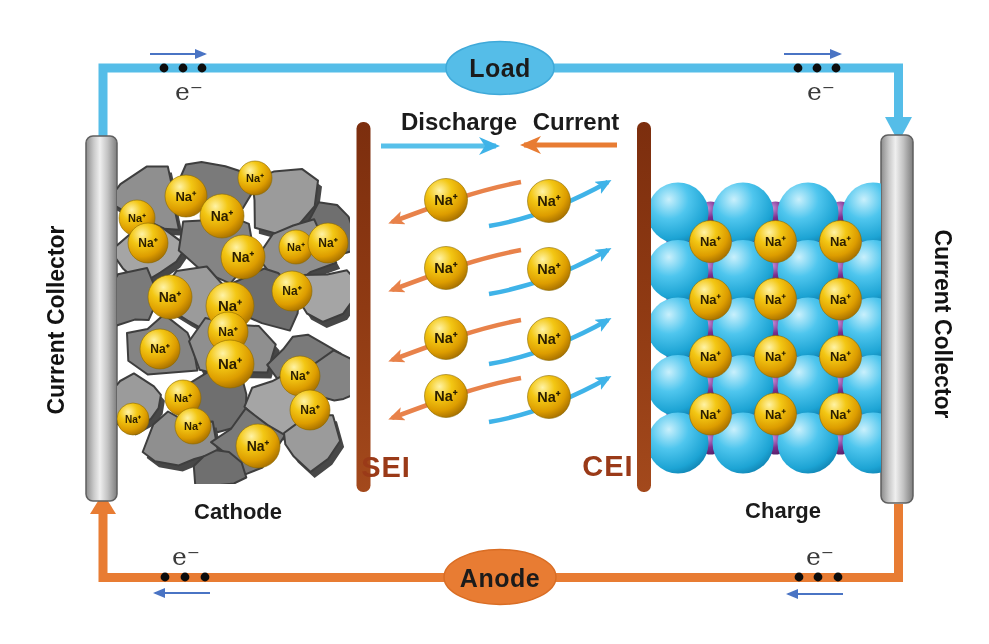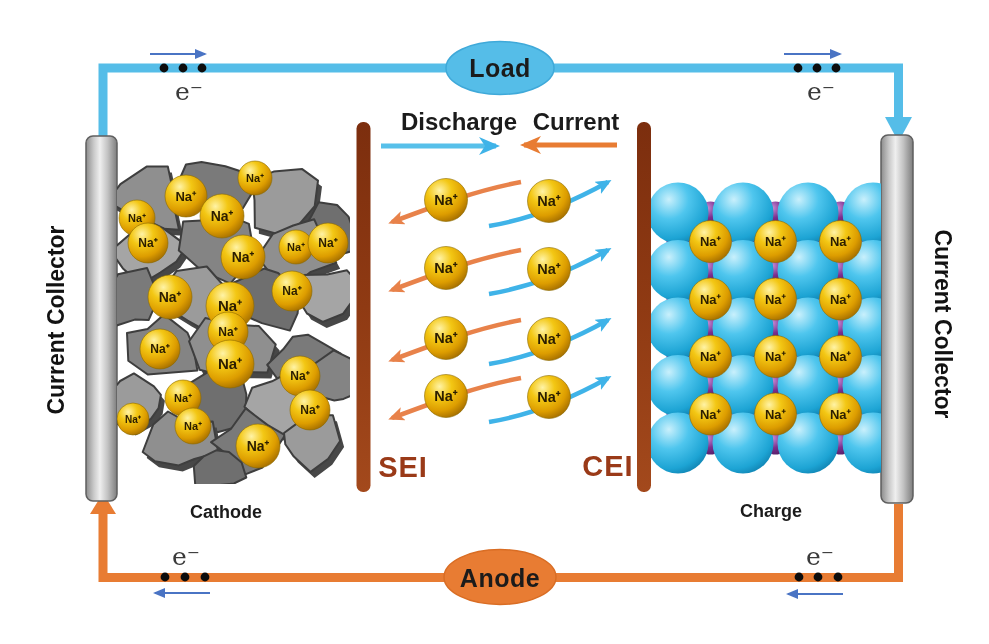--- a/index.html
+++ b/index.html
@@ -7,21 +7,21 @@
     position:relative;width:989px;height:644px;background:#ffffff;overflow:hidden;
     font-family:"Liberation Sans", sans-serif;
   }
   #gfx{position:absolute;left:0;top:0;}
   .lbl{
     position:absolute;transform:translate(-50%,-50%);
     color:#1b1b1b;white-space:nowrap;line-height:1;
   }
   .lbl-oval{font-size:25px;font-weight:600;letter-spacing:.5px;}
   .lbl-flow{font-size:24px;font-weight:600;}
-  .lbl-electrode{font-size:18px;font-weight:600;}
+  .lbl-electrode{font-size:22px;font-weight:600;margin-left:12px;}
   .lbl-interphase{font-size:29px;font-weight:bold;color:#9a3a18;letter-spacing:1px;}
   .lbl-cc{font-size:23px;font-weight:600;color:#121212;}
   .lbl-cc.left{transform:translate(-50%,-50%) rotate(-90deg);}
   .lbl-cc.right{transform:translate(-50%,-50%) rotate(90deg);}
   .lbl-electron{font-family:"DejaVu Serif", serif;font-size:25px;color:#3a3a3a;}
 </style>
 </head>
 <body>
 
 <div id="stage">
@@ -385,21 +385,21 @@
       <circle cx="838" cy="577" r="4.4" fill="#0d0d0d"></circle>
     </g>
   </svg>
 
   <div class="lbl lbl-oval" style="left:500px;top:68px;">Load</div>
   <div class="lbl lbl-oval" style="left:500px;top:578px;">Anode</div>
   <div class="lbl lbl-flow" style="left:424px;top:122px;margin-left:35px;">Discharge</div>
   <div class="lbl lbl-flow" style="left:576px;top:122px;">Current</div>
   <div class="lbl lbl-electrode" style="left:226px;top:512px;">Cathode</div>
   <div class="lbl lbl-electrode" style="left:771px;top:511px;">Charge</div>
-  <div class="lbl lbl-interphase" style="left:403px;top:467px;">SEI</div>
+  <div class="lbl lbl-interphase" style="left:386px;top:467px;">SEI</div>
   <div class="lbl lbl-interphase" style="left:608px;top:466px;">CEI</div>
   <div class="lbl lbl-cc left" style="left:56px;top:320px;">Current Collector</div>
   <div class="lbl lbl-cc right" style="left:942px;top:324px;">Current Collector</div>
   <div class="lbl lbl-electron" style="left:189px;top:91px;">e⁻</div>
   <div class="lbl lbl-electron" style="left:821px;top:91px;">e⁻</div>
   <div class="lbl lbl-electron" style="left:186px;top:556px;">e⁻</div>
   <div class="lbl lbl-electron" style="left:820px;top:556px;">e⁻</div>
 </div>
 
 </body></html>

